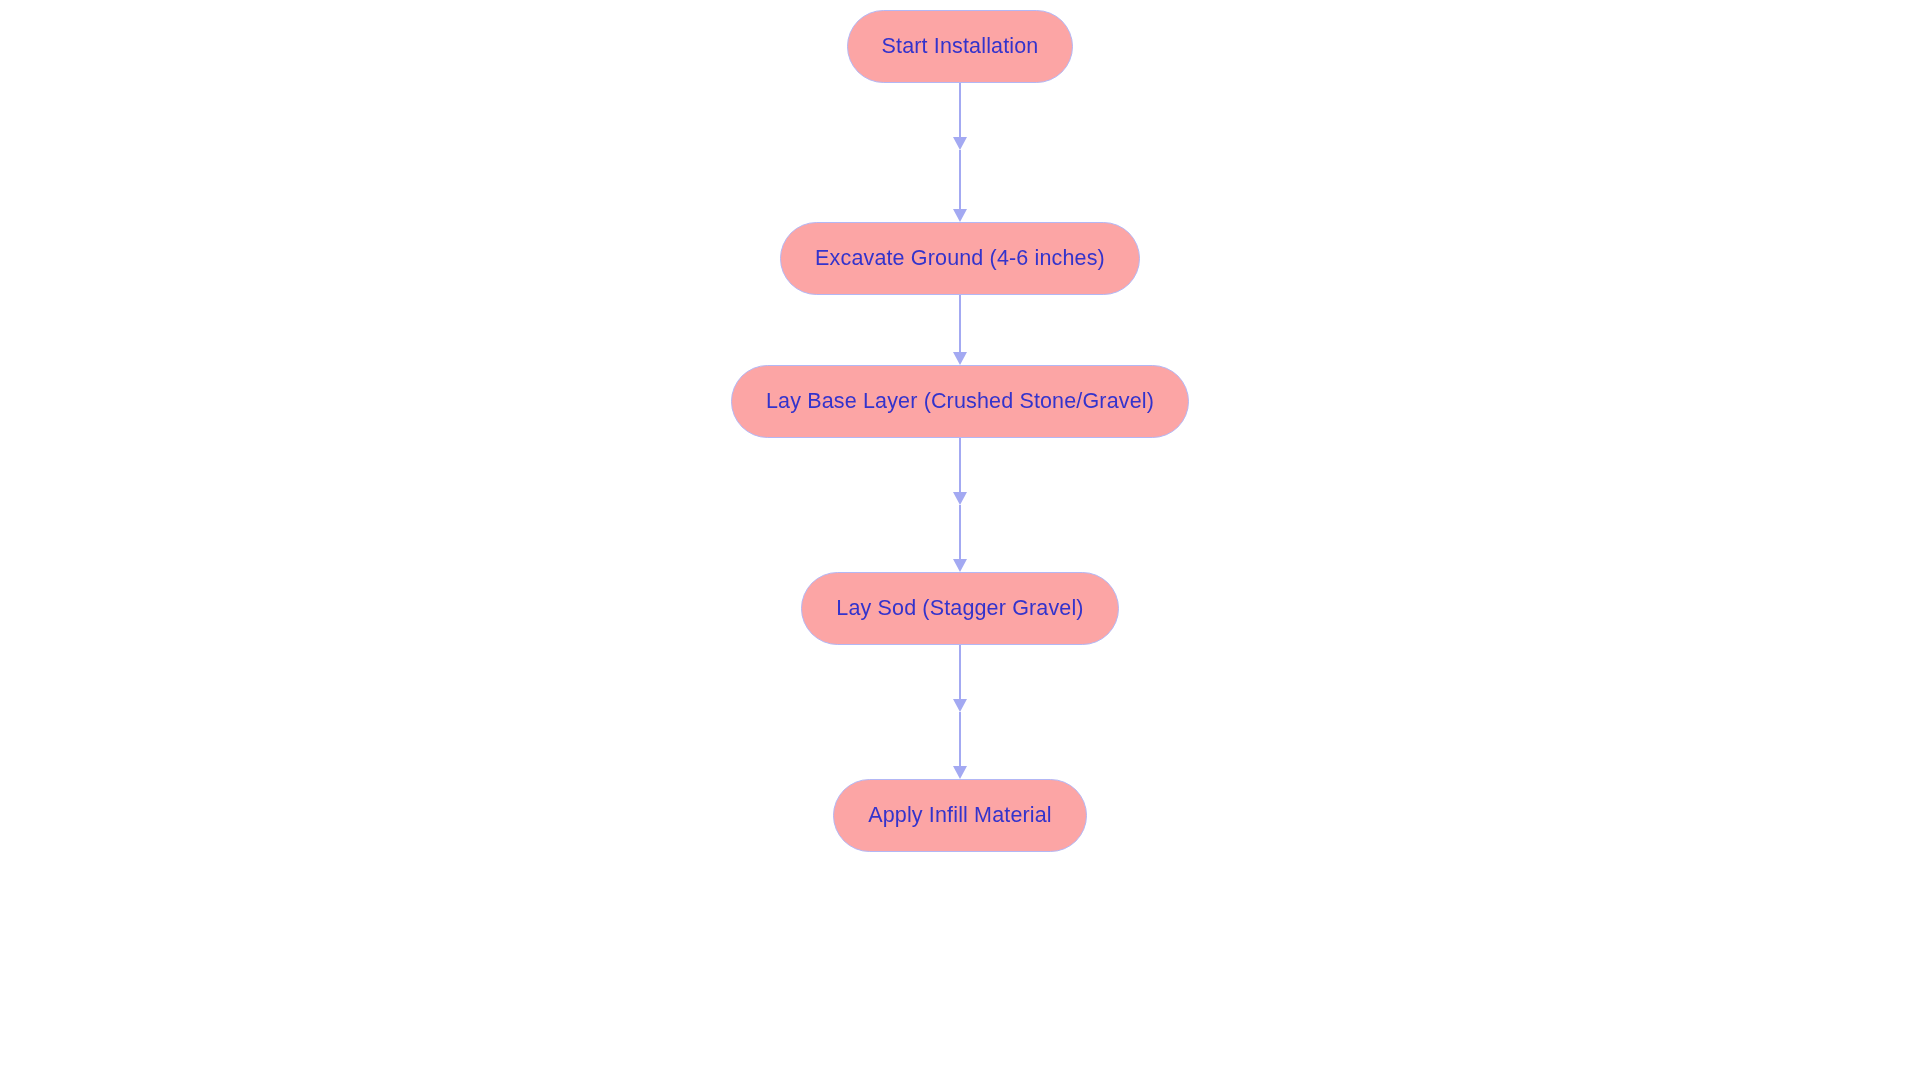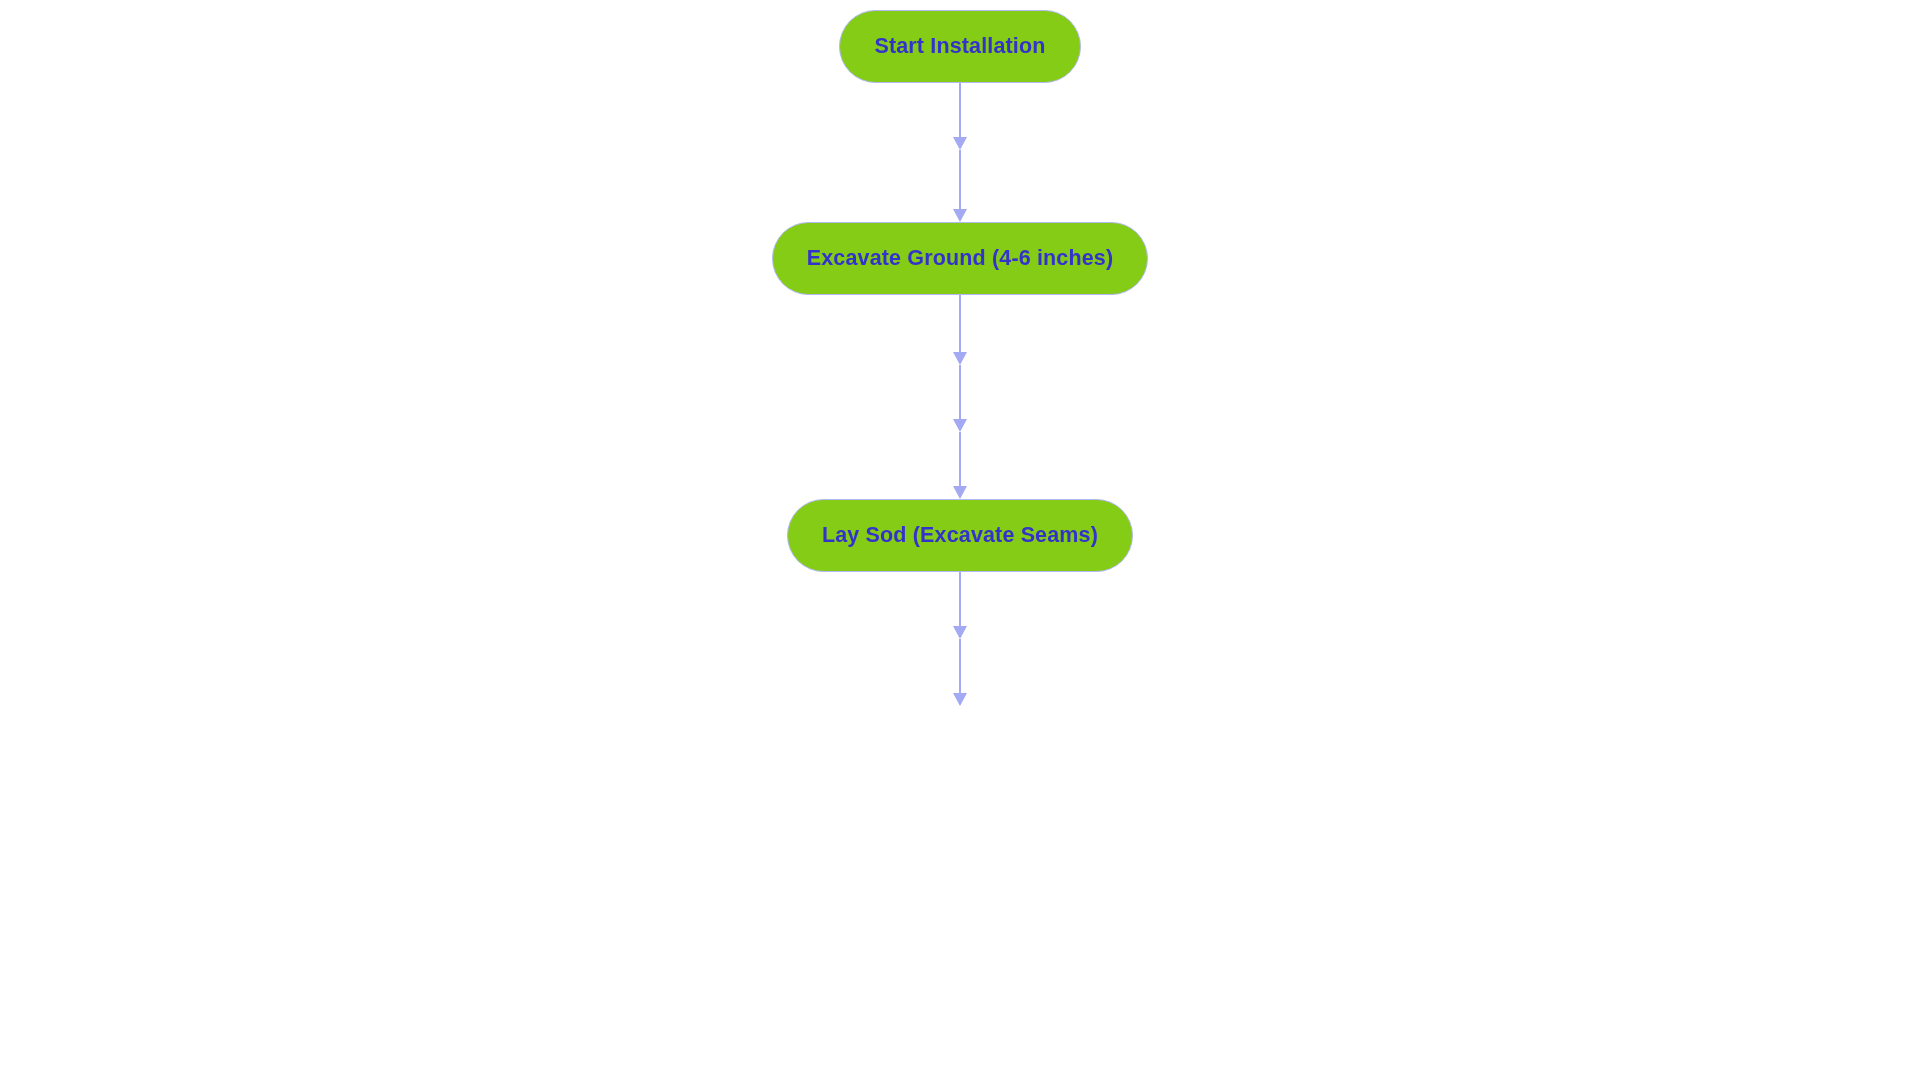--- a/index.html
+++ b/index.html
@@ -32,25 +32,25 @@
     align-items: center;
   }
 
   .flow-node {
     box-sizing: border-box;
     display: flex;
     align-items: center;
     justify-content: center;
     height: 73px;
     border-radius: 999px;
-    background: #84cc16;
+    background: #fca5a5;
     border: 1.6px solid #b3b7f5;
     color: #3333cc;
     font-size: 21.5px;
-    font-weight: 700;
+    font-weight: 400;
     letter-spacing: 0.15px;
     white-space: nowrap;
     padding: 0 34px;
   }
 
   .node-label {
     line-height: 1;
     color: #3333cc;
   }
 
@@ -113,42 +113,48 @@
 
     <div class="flow-node">
       <span class="node-label">Excavate Ground (4-6 inches)</span>
     </div>
 
     <div class="flow-connector gap-3">
       <div class="connector-line"></div>
       <div class="connector-arrowhead"></div>
     </div>
 
+    <div class="flow-node">
+      <span class="node-label">Lay Base Layer (Crushed Stone/Gravel)</span>
+    </div>
 
     <div class="flow-connector gap-4">
       <div class="connector-line"></div>
       <div class="connector-arrowhead"></div>
     </div>
 
 
     <div class="flow-connector gap-5">
       <div class="connector-line"></div>
       <div class="connector-arrowhead"></div>
     </div>
 
     <div class="flow-node">
-      <span class="node-label">Lay Sod (Excavate Seams)</span>
+      <span class="node-label">Lay Sod (Stagger Gravel)</span>
     </div>
 
     <div class="flow-connector gap-6">
       <div class="connector-line"></div>
       <div class="connector-arrowhead"></div>
     </div>
 
 
     <div class="flow-connector gap-7">
       <div class="connector-line"></div>
       <div class="connector-arrowhead"></div>
     </div>
 
+    <div class="flow-node">
+      <span class="node-label">Apply Infill Material</span>
+    </div>
 
   </div>
 </div>
 
 </body></html>

